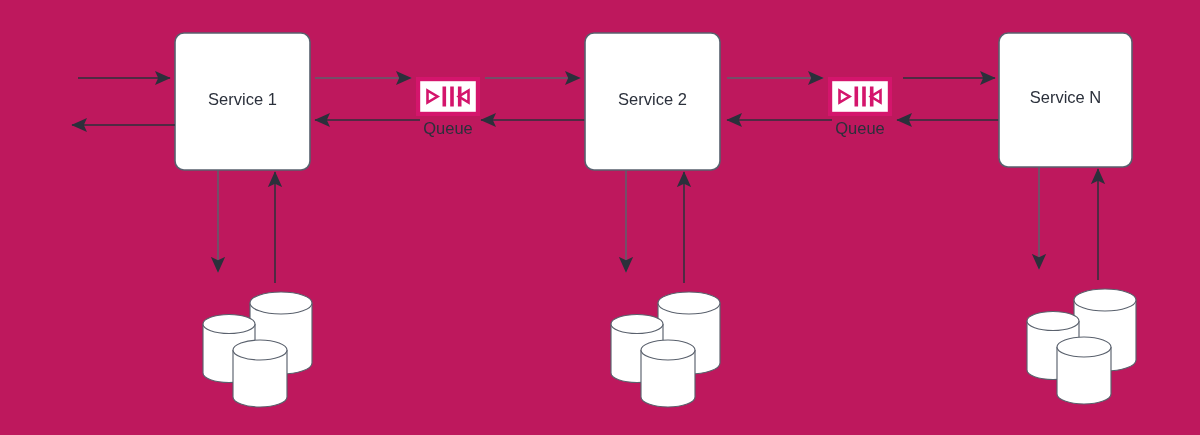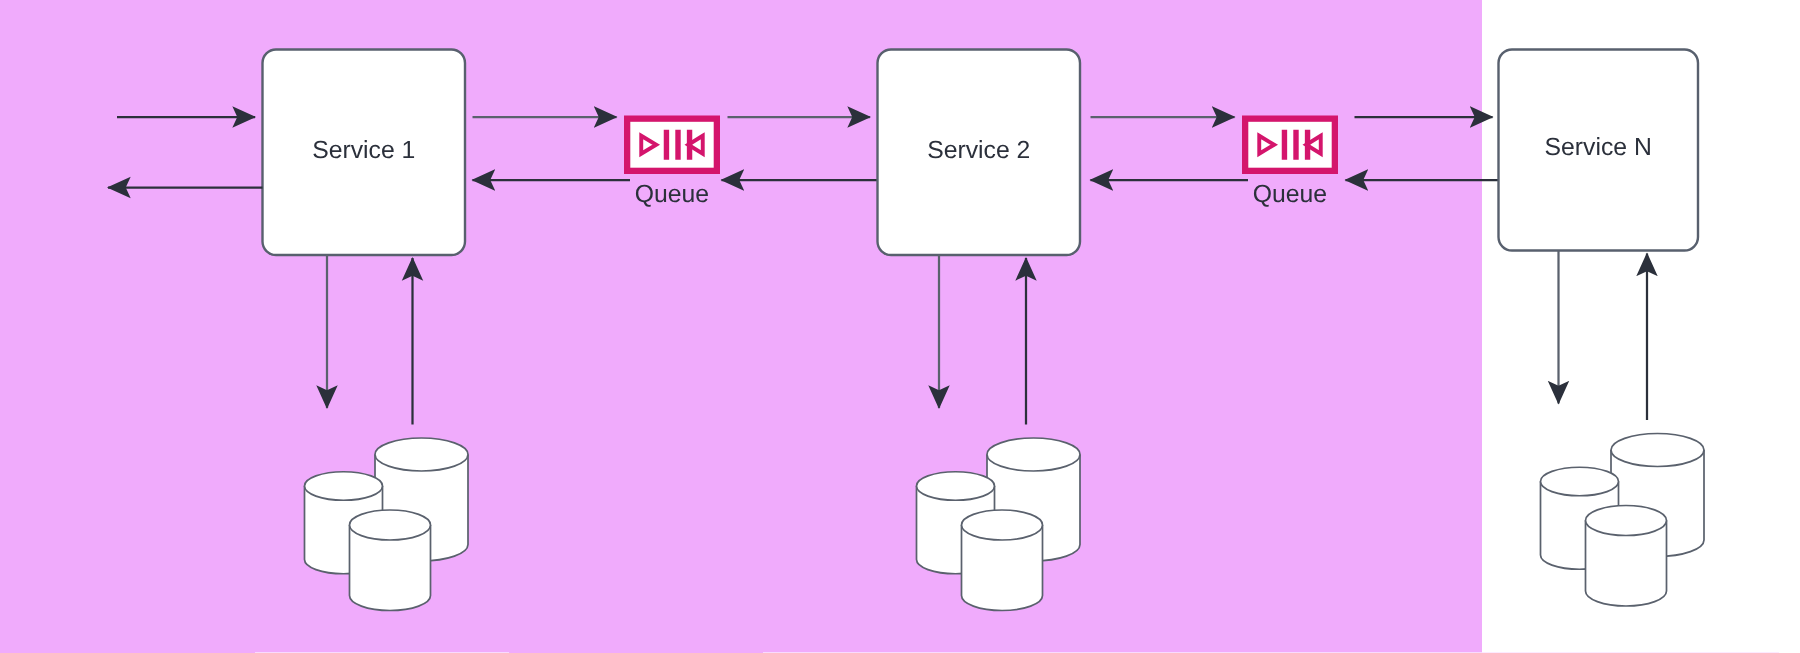--- a/index.html
+++ b/index.html
@@ -8,23 +8,23 @@
     background: #ffffff;
   }
   body {
     width: 1200px;
     height: 435px;
     font-family: "Liberation Sans", sans-serif;
     overflow: hidden;
   }
   #diagram-root {
     position: relative;
-    width: 988px;
+    width: 1200px;
     height: 435px;
-    background: #f0abfc;
+    background: #be185d;
   }
   svg.diagram-canvas {
     display: block;
     width: 1200px;
     height: 435px;
   }
   .svc-box {
     fill: #ffffff;
     stroke: #58606e;
     stroke-width: 1.6;

